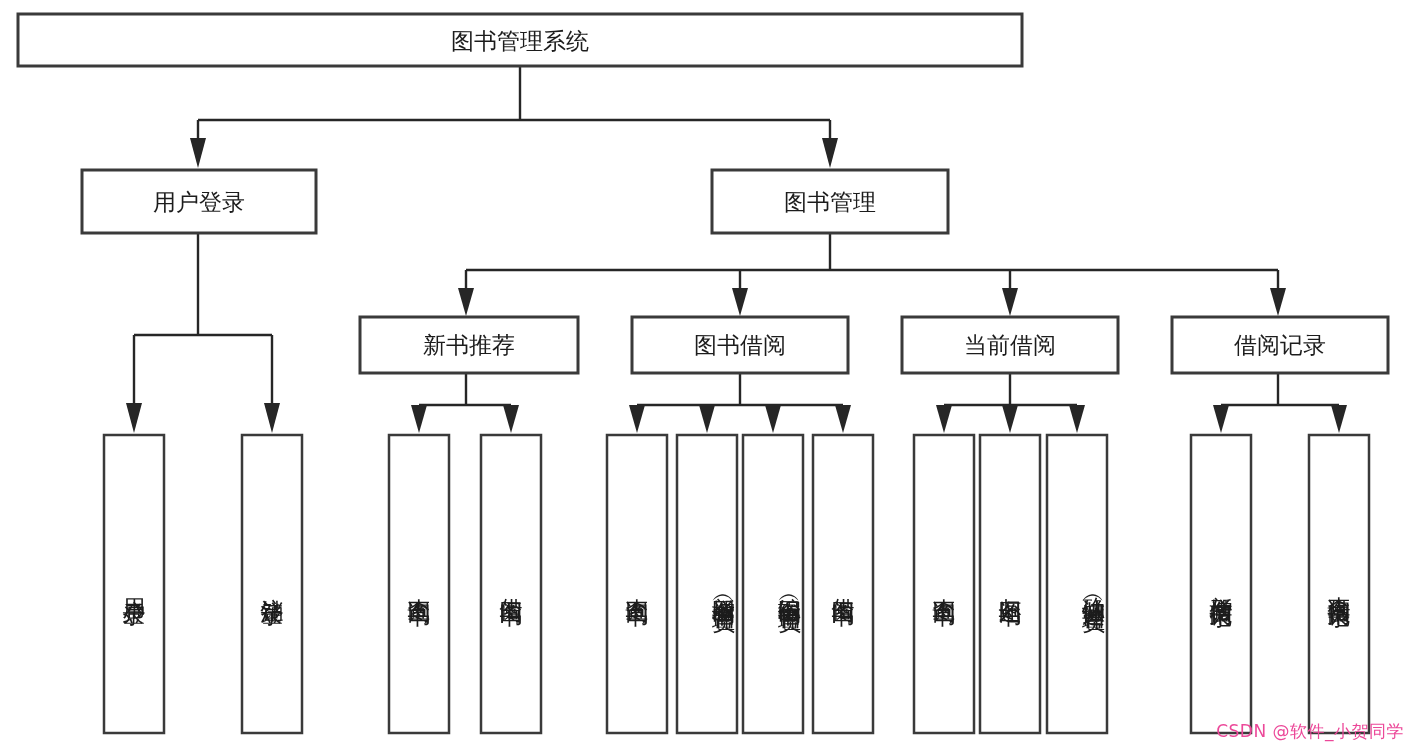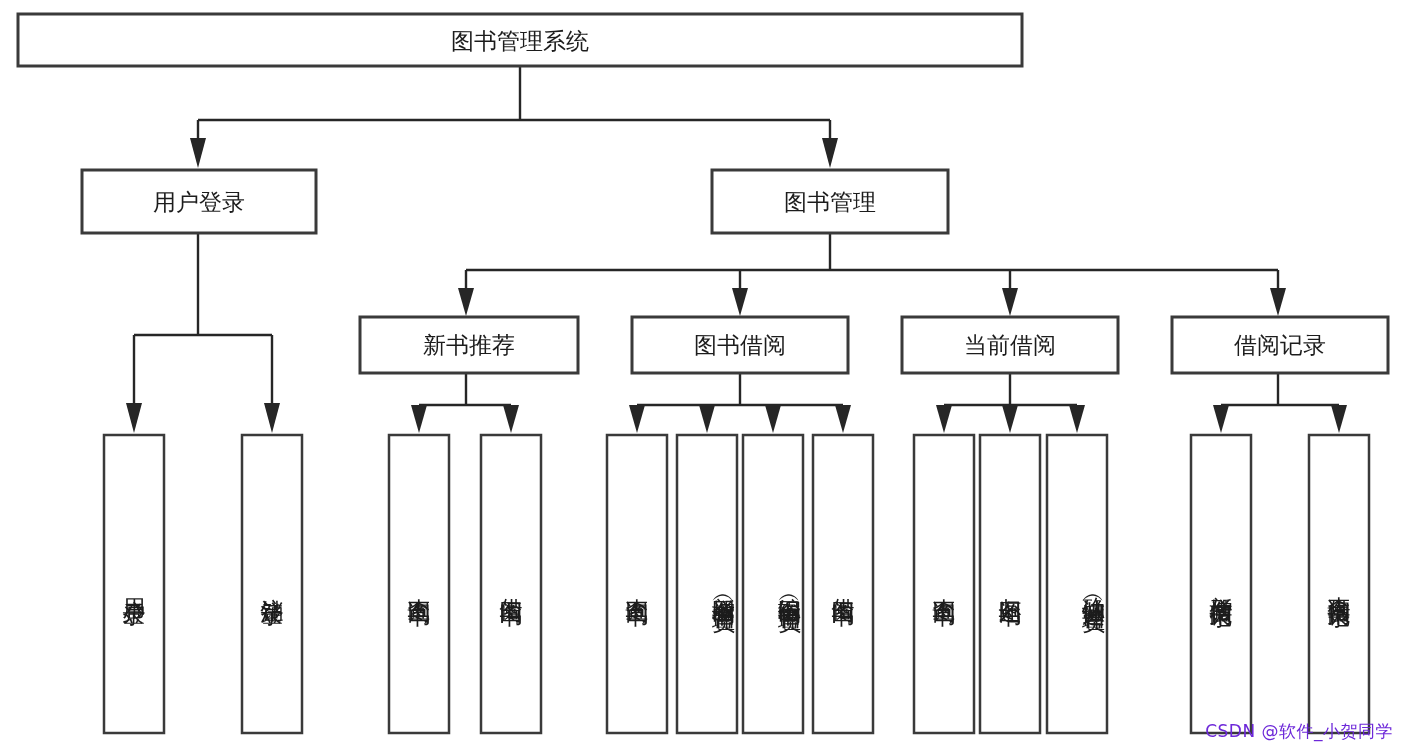--- a/index.html
+++ b/index.html
@@ -62,25 +62,25 @@
     letter-spacing: 2px;
     display: flex;
     align-items: center;
     justify-content: center;
     text-align: center;
     white-space: nowrap;
     pointer-events: none;
   }
   .watermark {
     position: absolute;
-    right: 12px;
+    right: 1px;
     bottom: 4px;
     font-family: "DejaVu Sans", "Liberation Sans", sans-serif;
     font-size: 17px;
-    color: #6d28d9;
+    color: #ec4899;
     letter-spacing: 0.5px;
     user-select: none;
   }
 </style>
 </head>
 <body>
 
 <div id="diagram-root">
 
   <svg class="flow" viewBox="0 0 1405 747">

